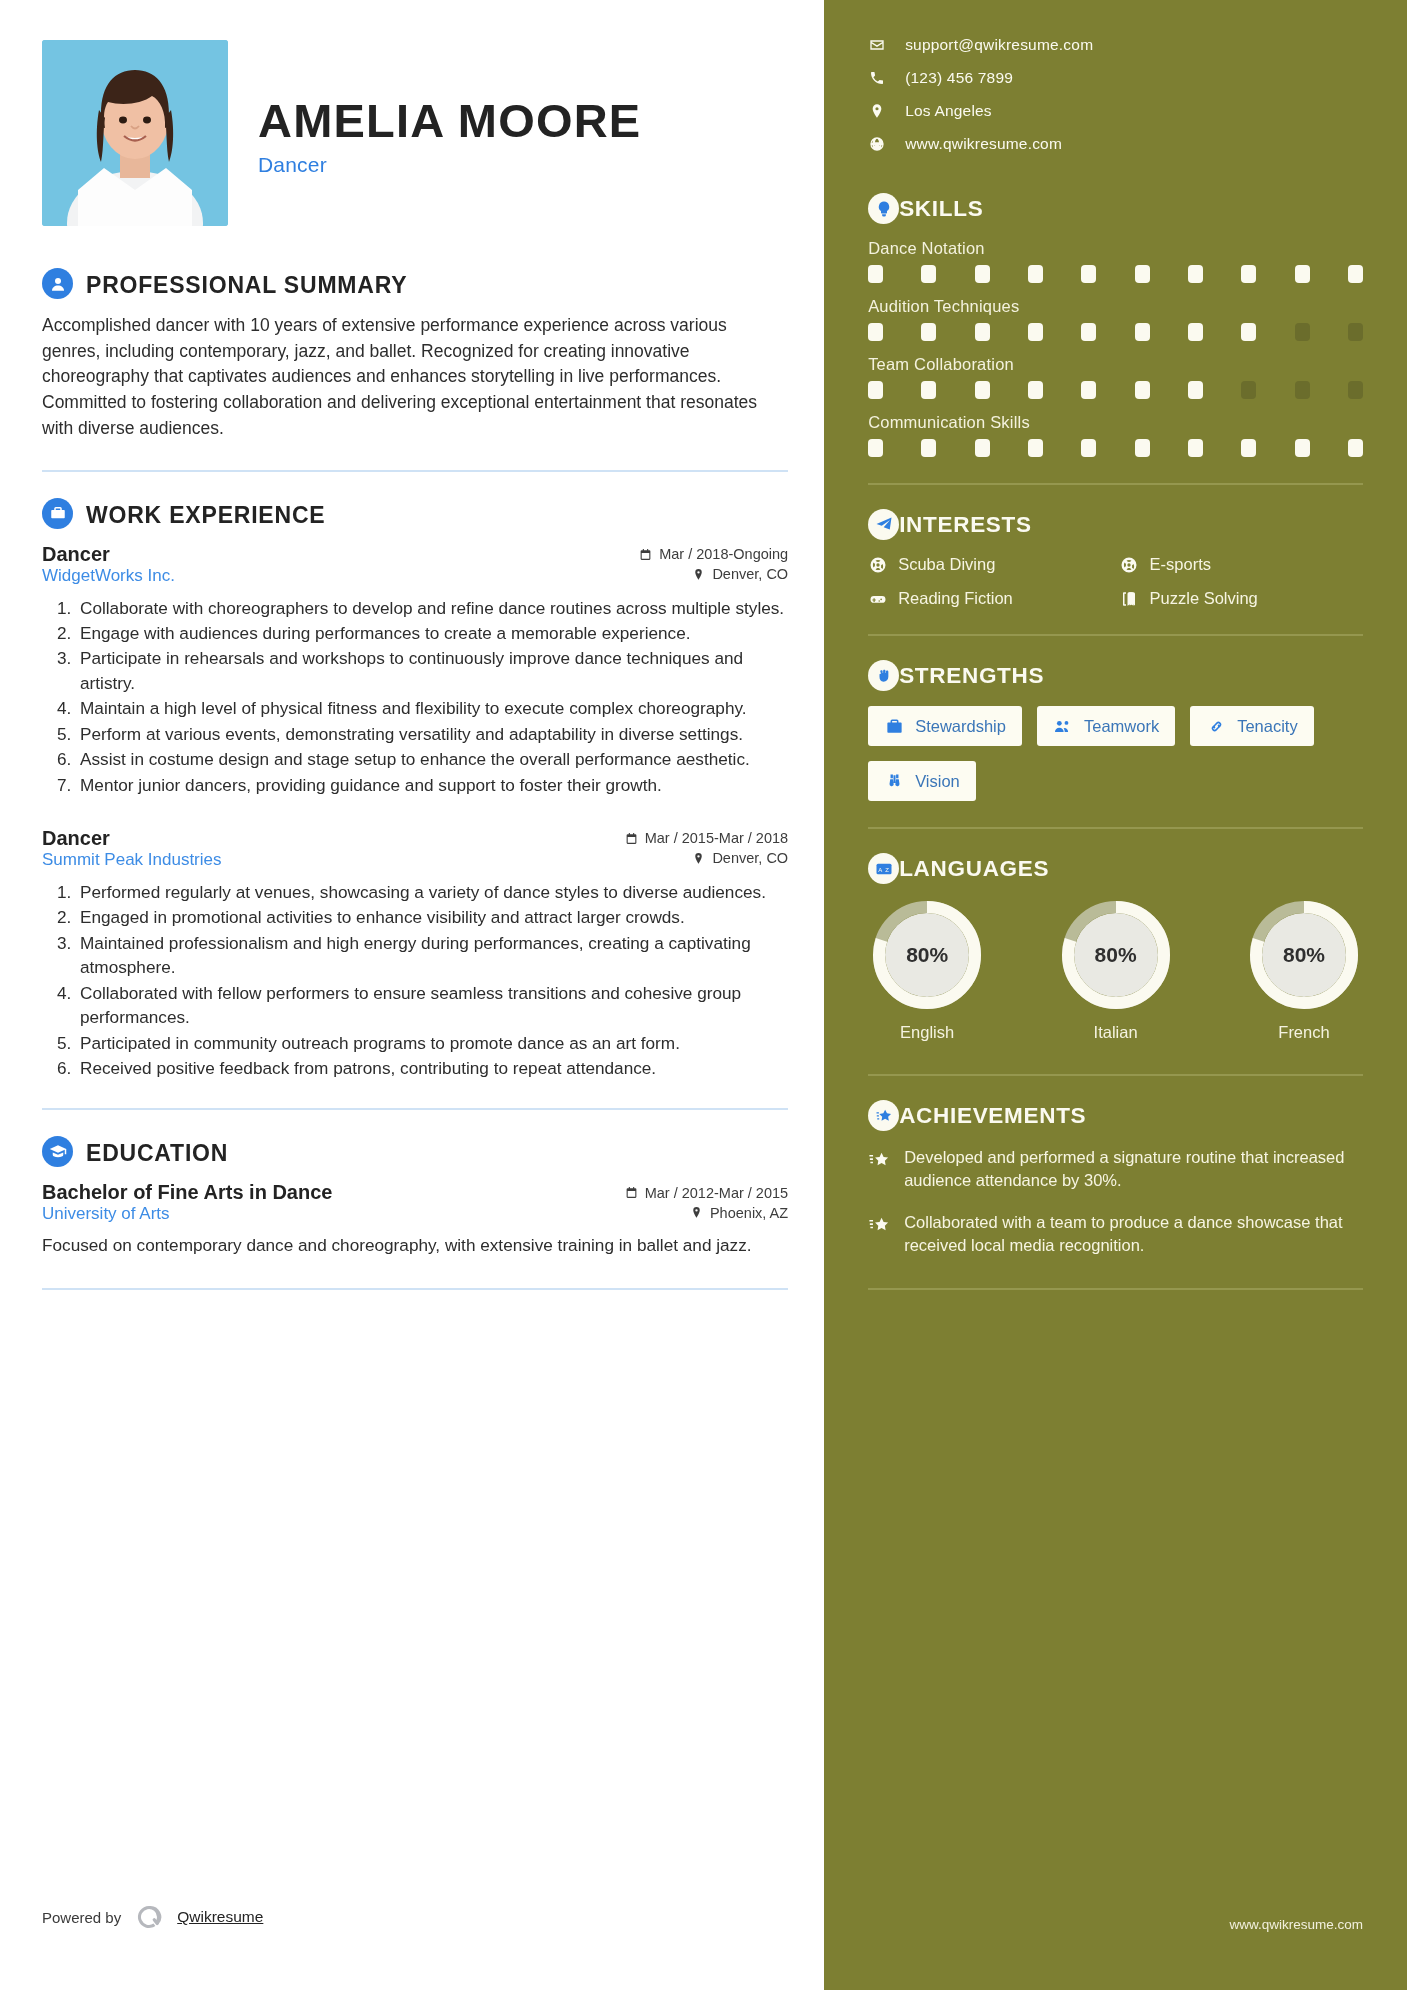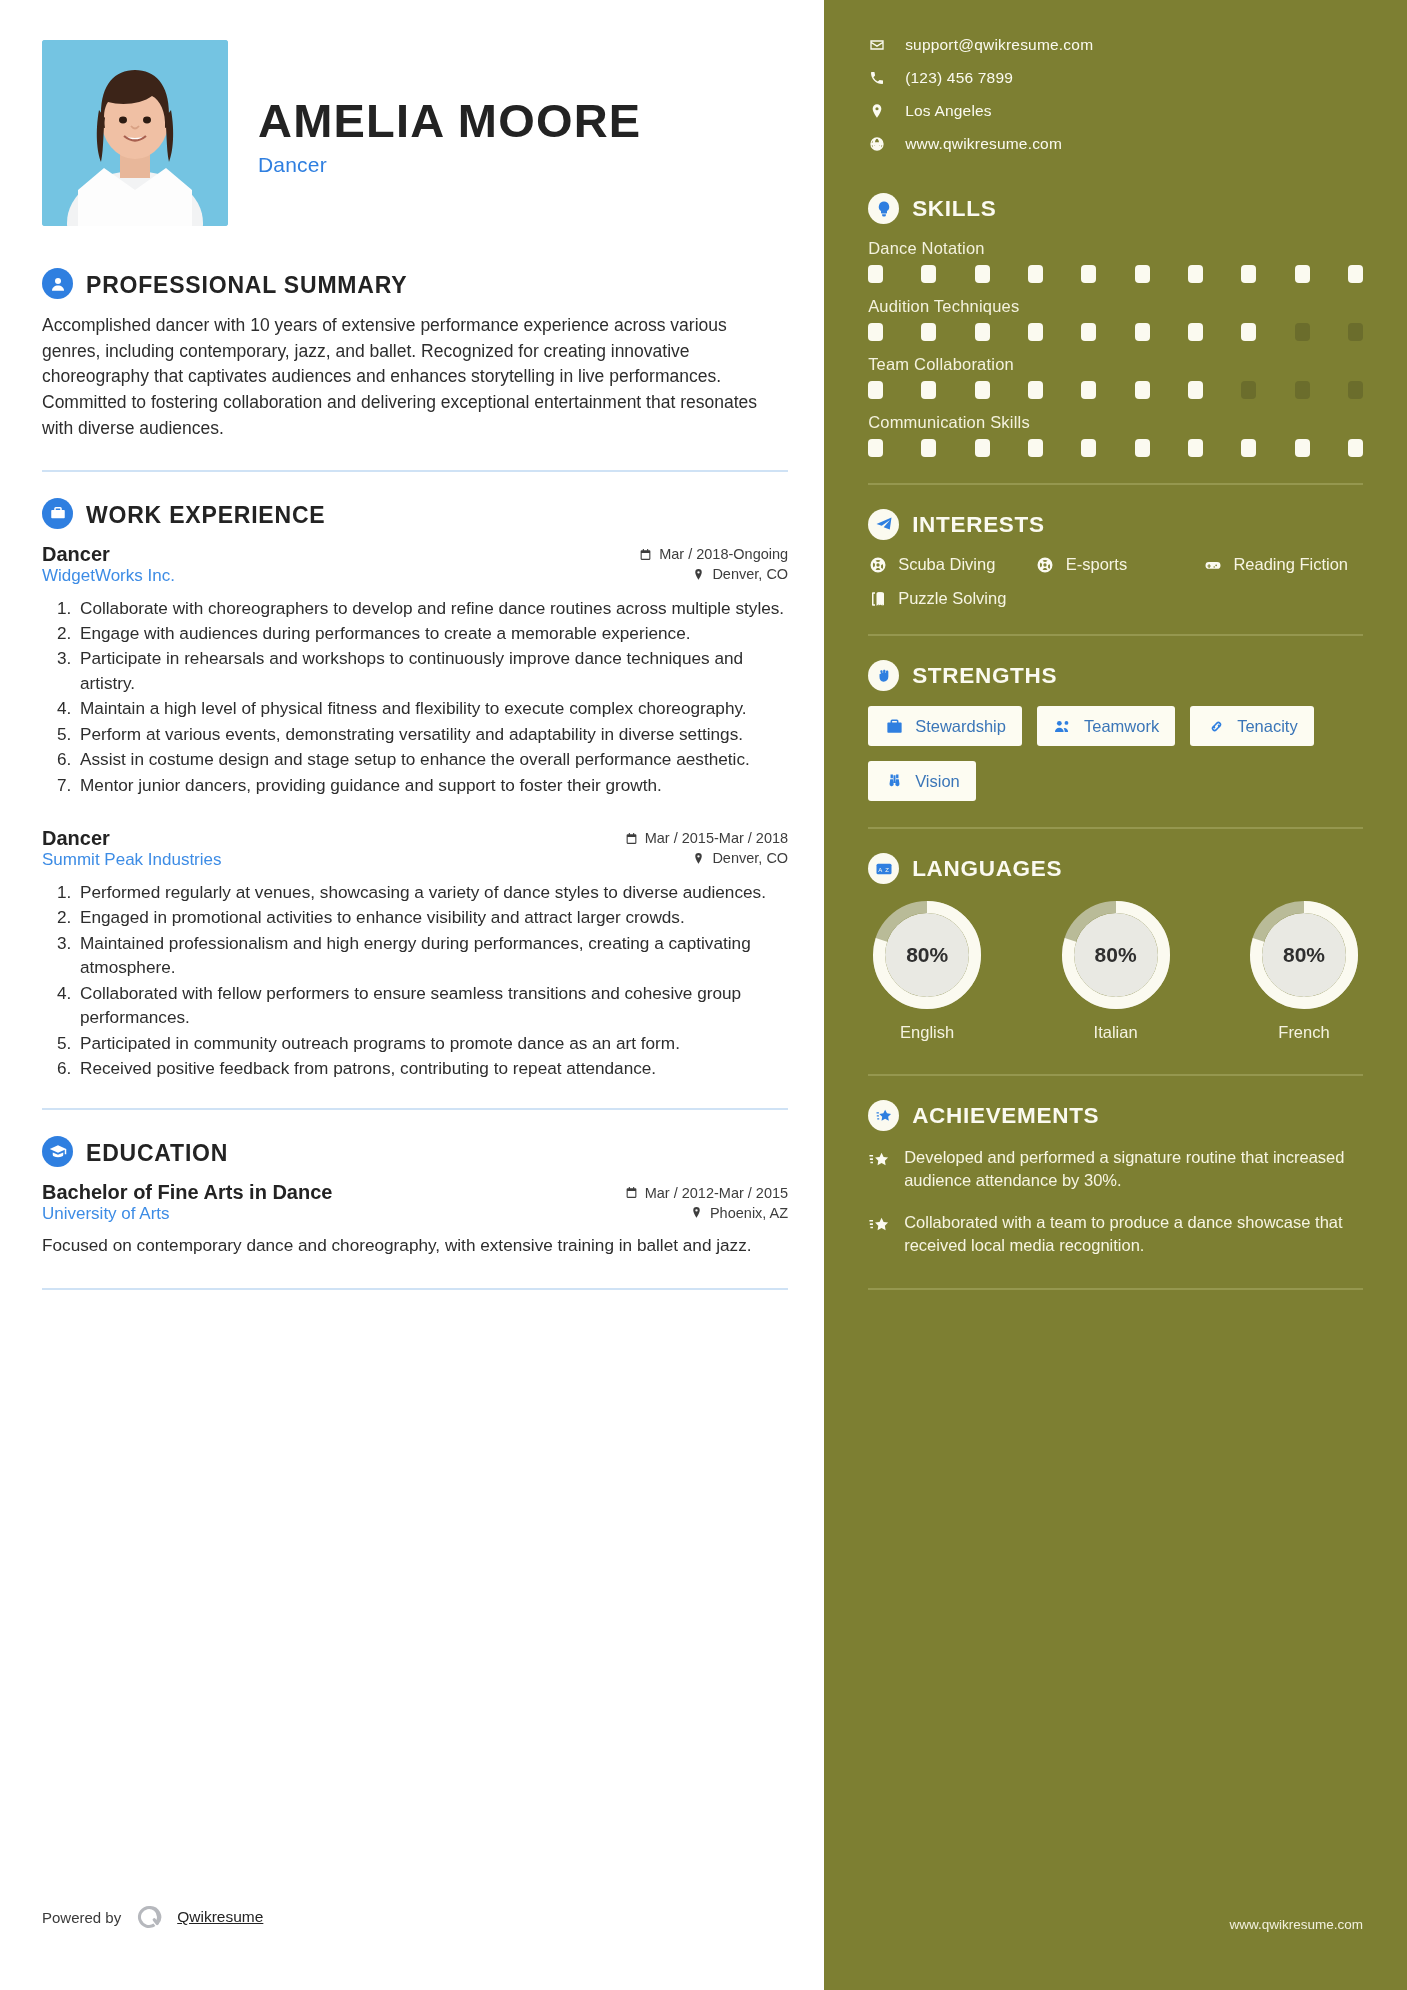--- a/index.html
+++ b/index.html
@@ -184,21 +184,21 @@
   .contact-item .ci {
     width: 17px; height: 17px;
     flex: 0 0 17px;
     display: flex; align-items: center; justify-content: center;
   }
   .contact-item .ci svg { width: 16px; height: 16px; fill: #fbfaf0; }
 
   .rsec-head {
     display: flex;
     align-items: center;
-    gap: 13px;
+    gap: 0;
     margin-bottom: 15px;
   }
   .rsec-ico {
     width: 31px; height: 31px;
     border-radius: 50%;
     background: #fbfaf0;
     display: flex; align-items: center; justify-content: center;
     flex: 0 0 31px;
   }
   .rsec-ico svg { width: 18px; height: 18px; fill: #2f7fe0; }
@@ -230,21 +230,21 @@
   .dot.on { background: #fbfaf0; }
 
   .rdivider {
     height: 2px;
     background: #95974f;
     margin: 26px 0 24px 0;
   }
 
   .interest-grid {
     display: grid;
-    grid-template-columns: 1fr 1fr 1fr;
+    grid-template-columns: 1fr 1fr;
     row-gap: 15px;
     column-gap: 8px;
   }
   .interest {
     display: flex;
     align-items: center;
     gap: 11px;
     font-size: 16.5px;
     color: #f7f5e2;
   }

